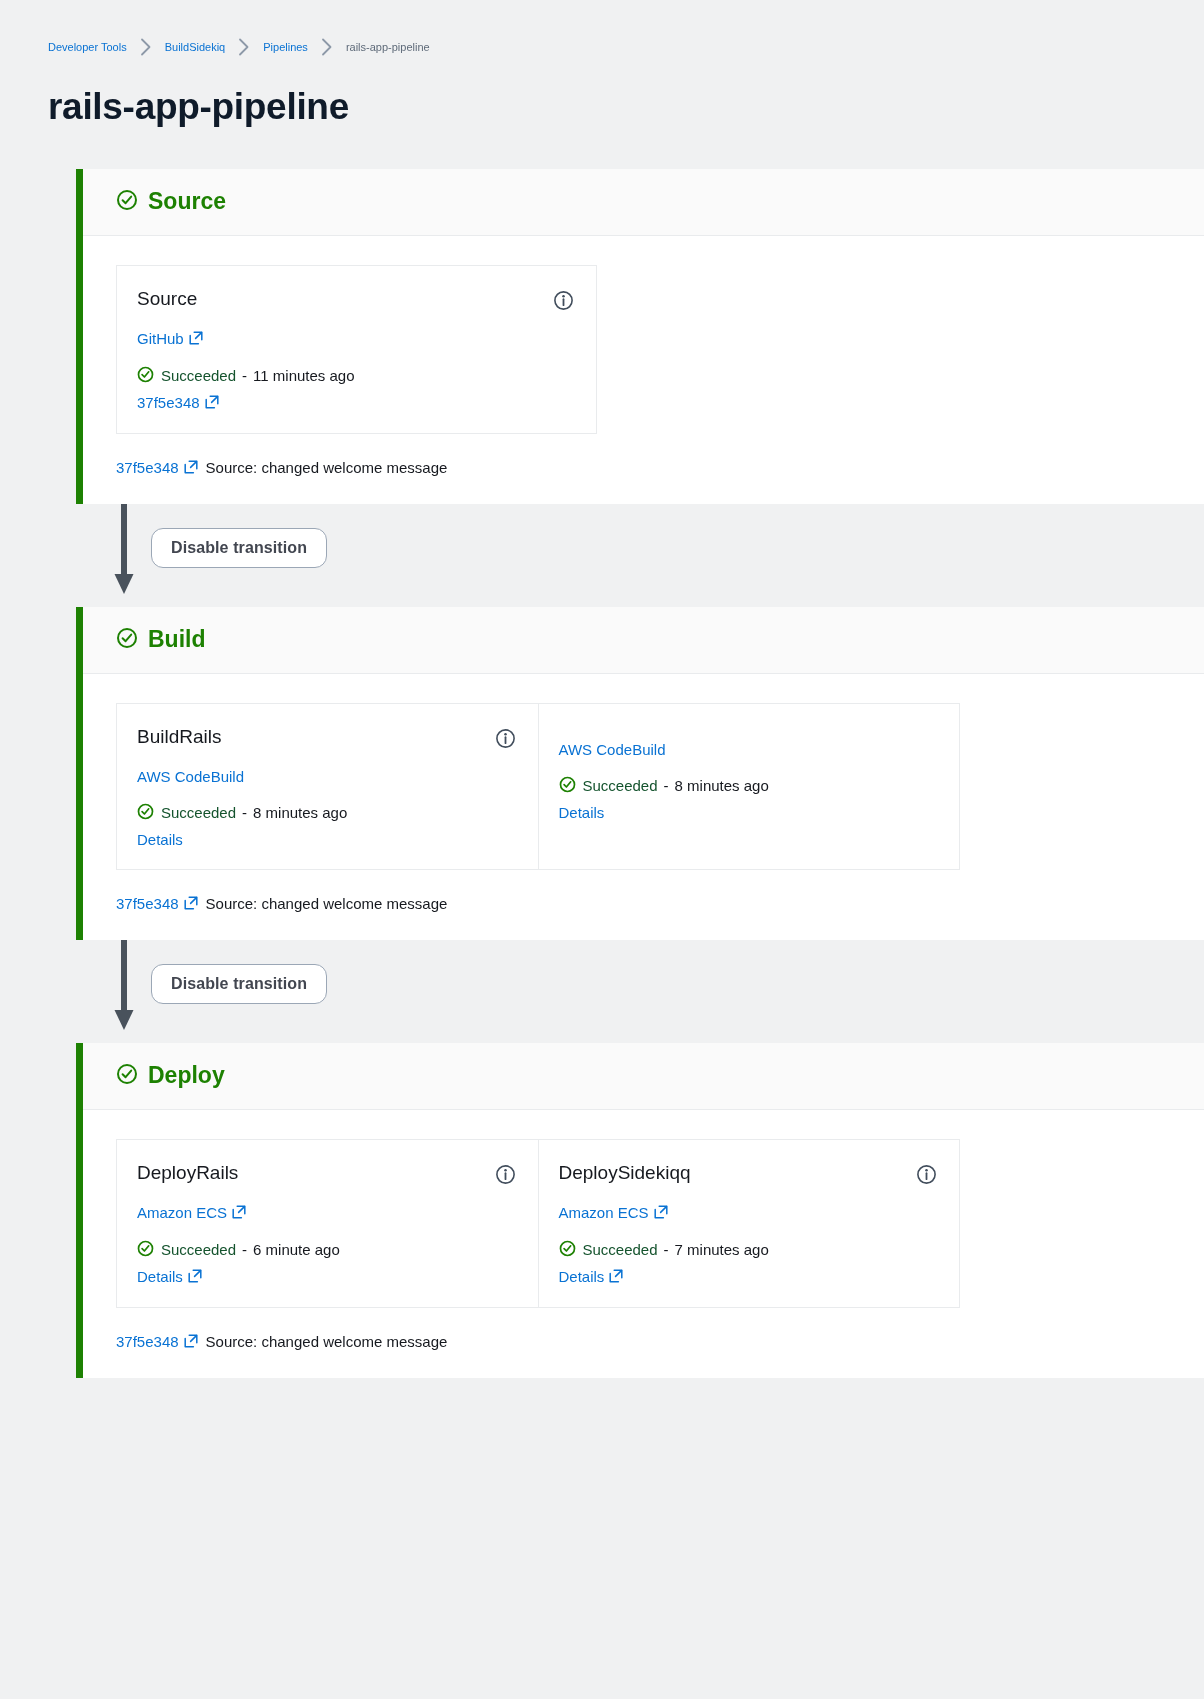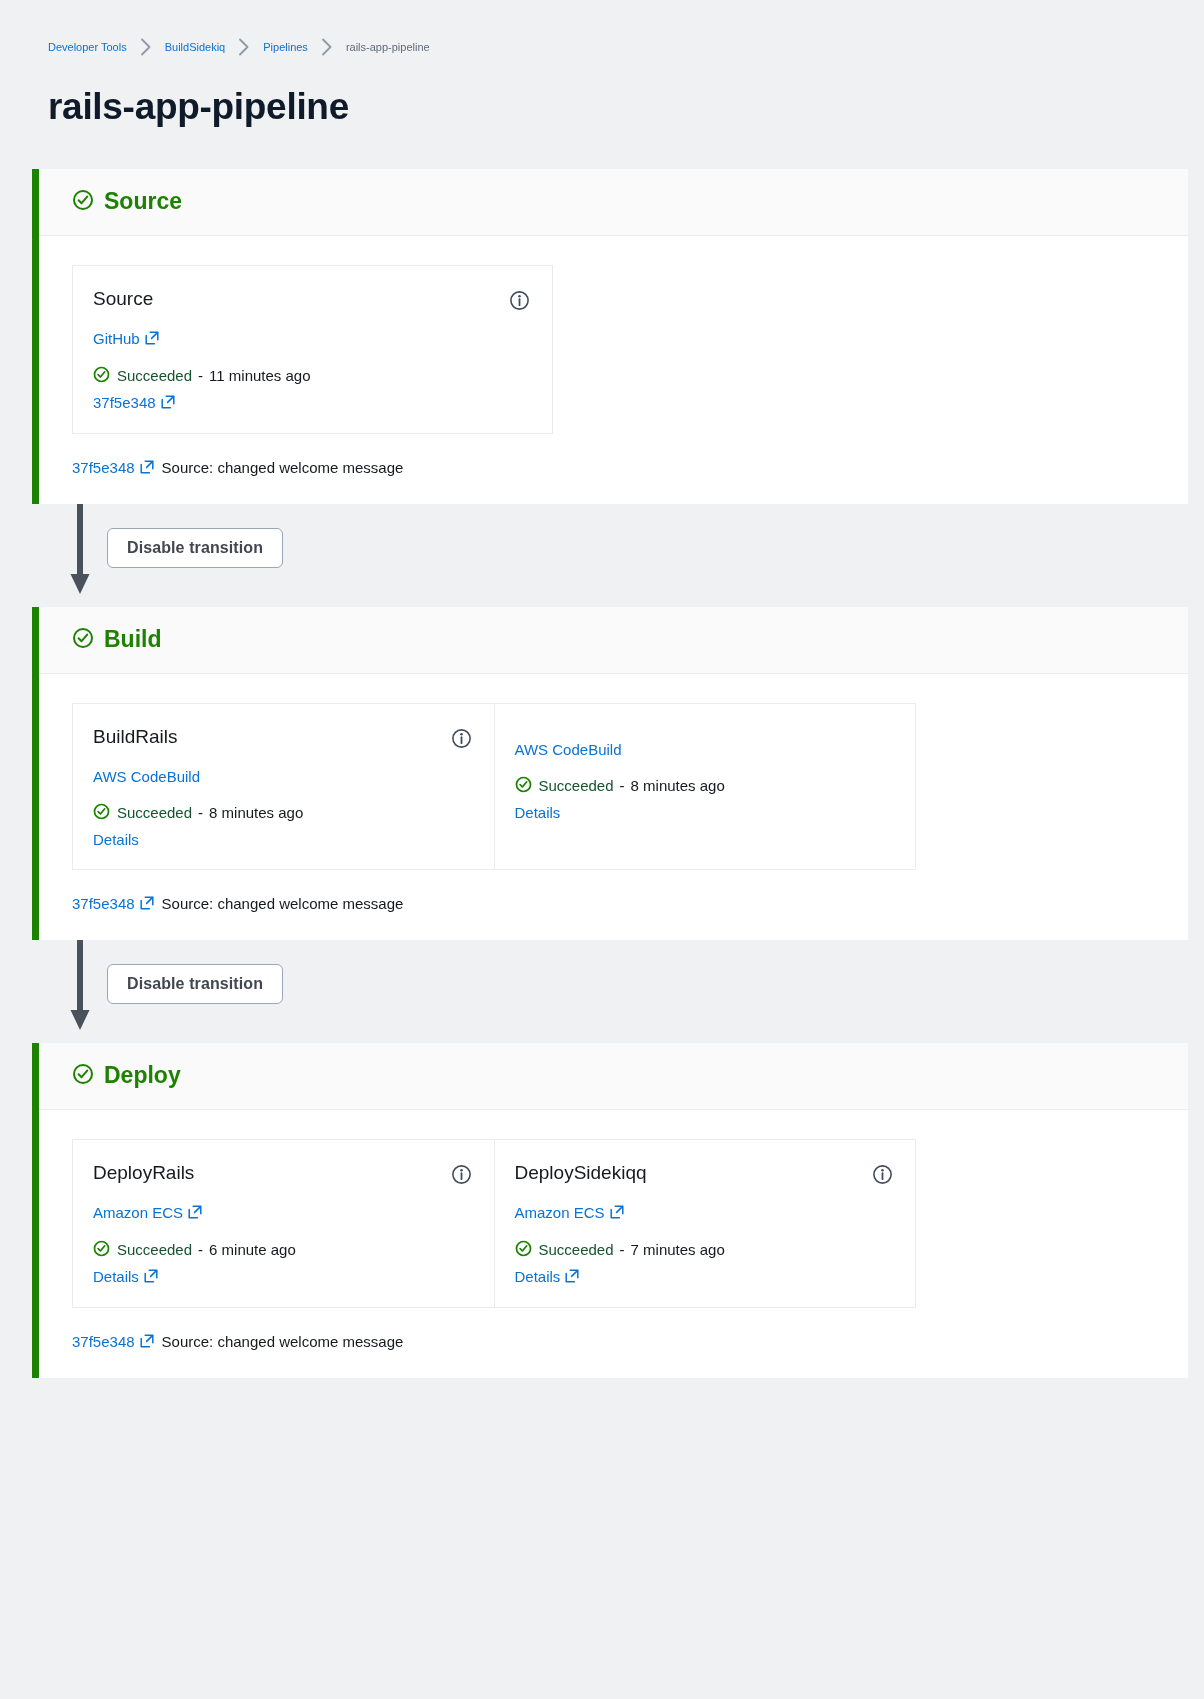--- a/index.html
+++ b/index.html
@@ -50,21 +50,21 @@
     font-size: 37px;
     font-weight: 700;
     color: #0f1b2a;
     letter-spacing: -0.3px;
     line-height: 1.15;
   }
 
   
   .pipeline {
     margin-top: 40px;
-    padding-left: 32px;
+    padding-left: 76px;
   }
 
   .stage {
     position: relative;
     background: #ffffff;
     border-left: 7px solid #1d8102;
     width: 1156px;
   }
   .stage-header {
     background: #fafafa;
@@ -180,21 +180,21 @@
     top: 0;
     width: 24px;
     height: 92px;
   }
   .disable-btn {
     position: absolute;
     left: 75px;
     top: 24px;
     background: #ffffff;
     border: 1px solid #9ba7b6;
-    border-radius: 6px;
+    border-radius: 12px;
     padding: 0 19px;
     height: 40px;
     font-family: "Liberation Sans", sans-serif;
     font-size: 16px;
     font-weight: 700;
     color: #424650;
     cursor: pointer;
     letter-spacing: 0.1px;
   }
 </style>

